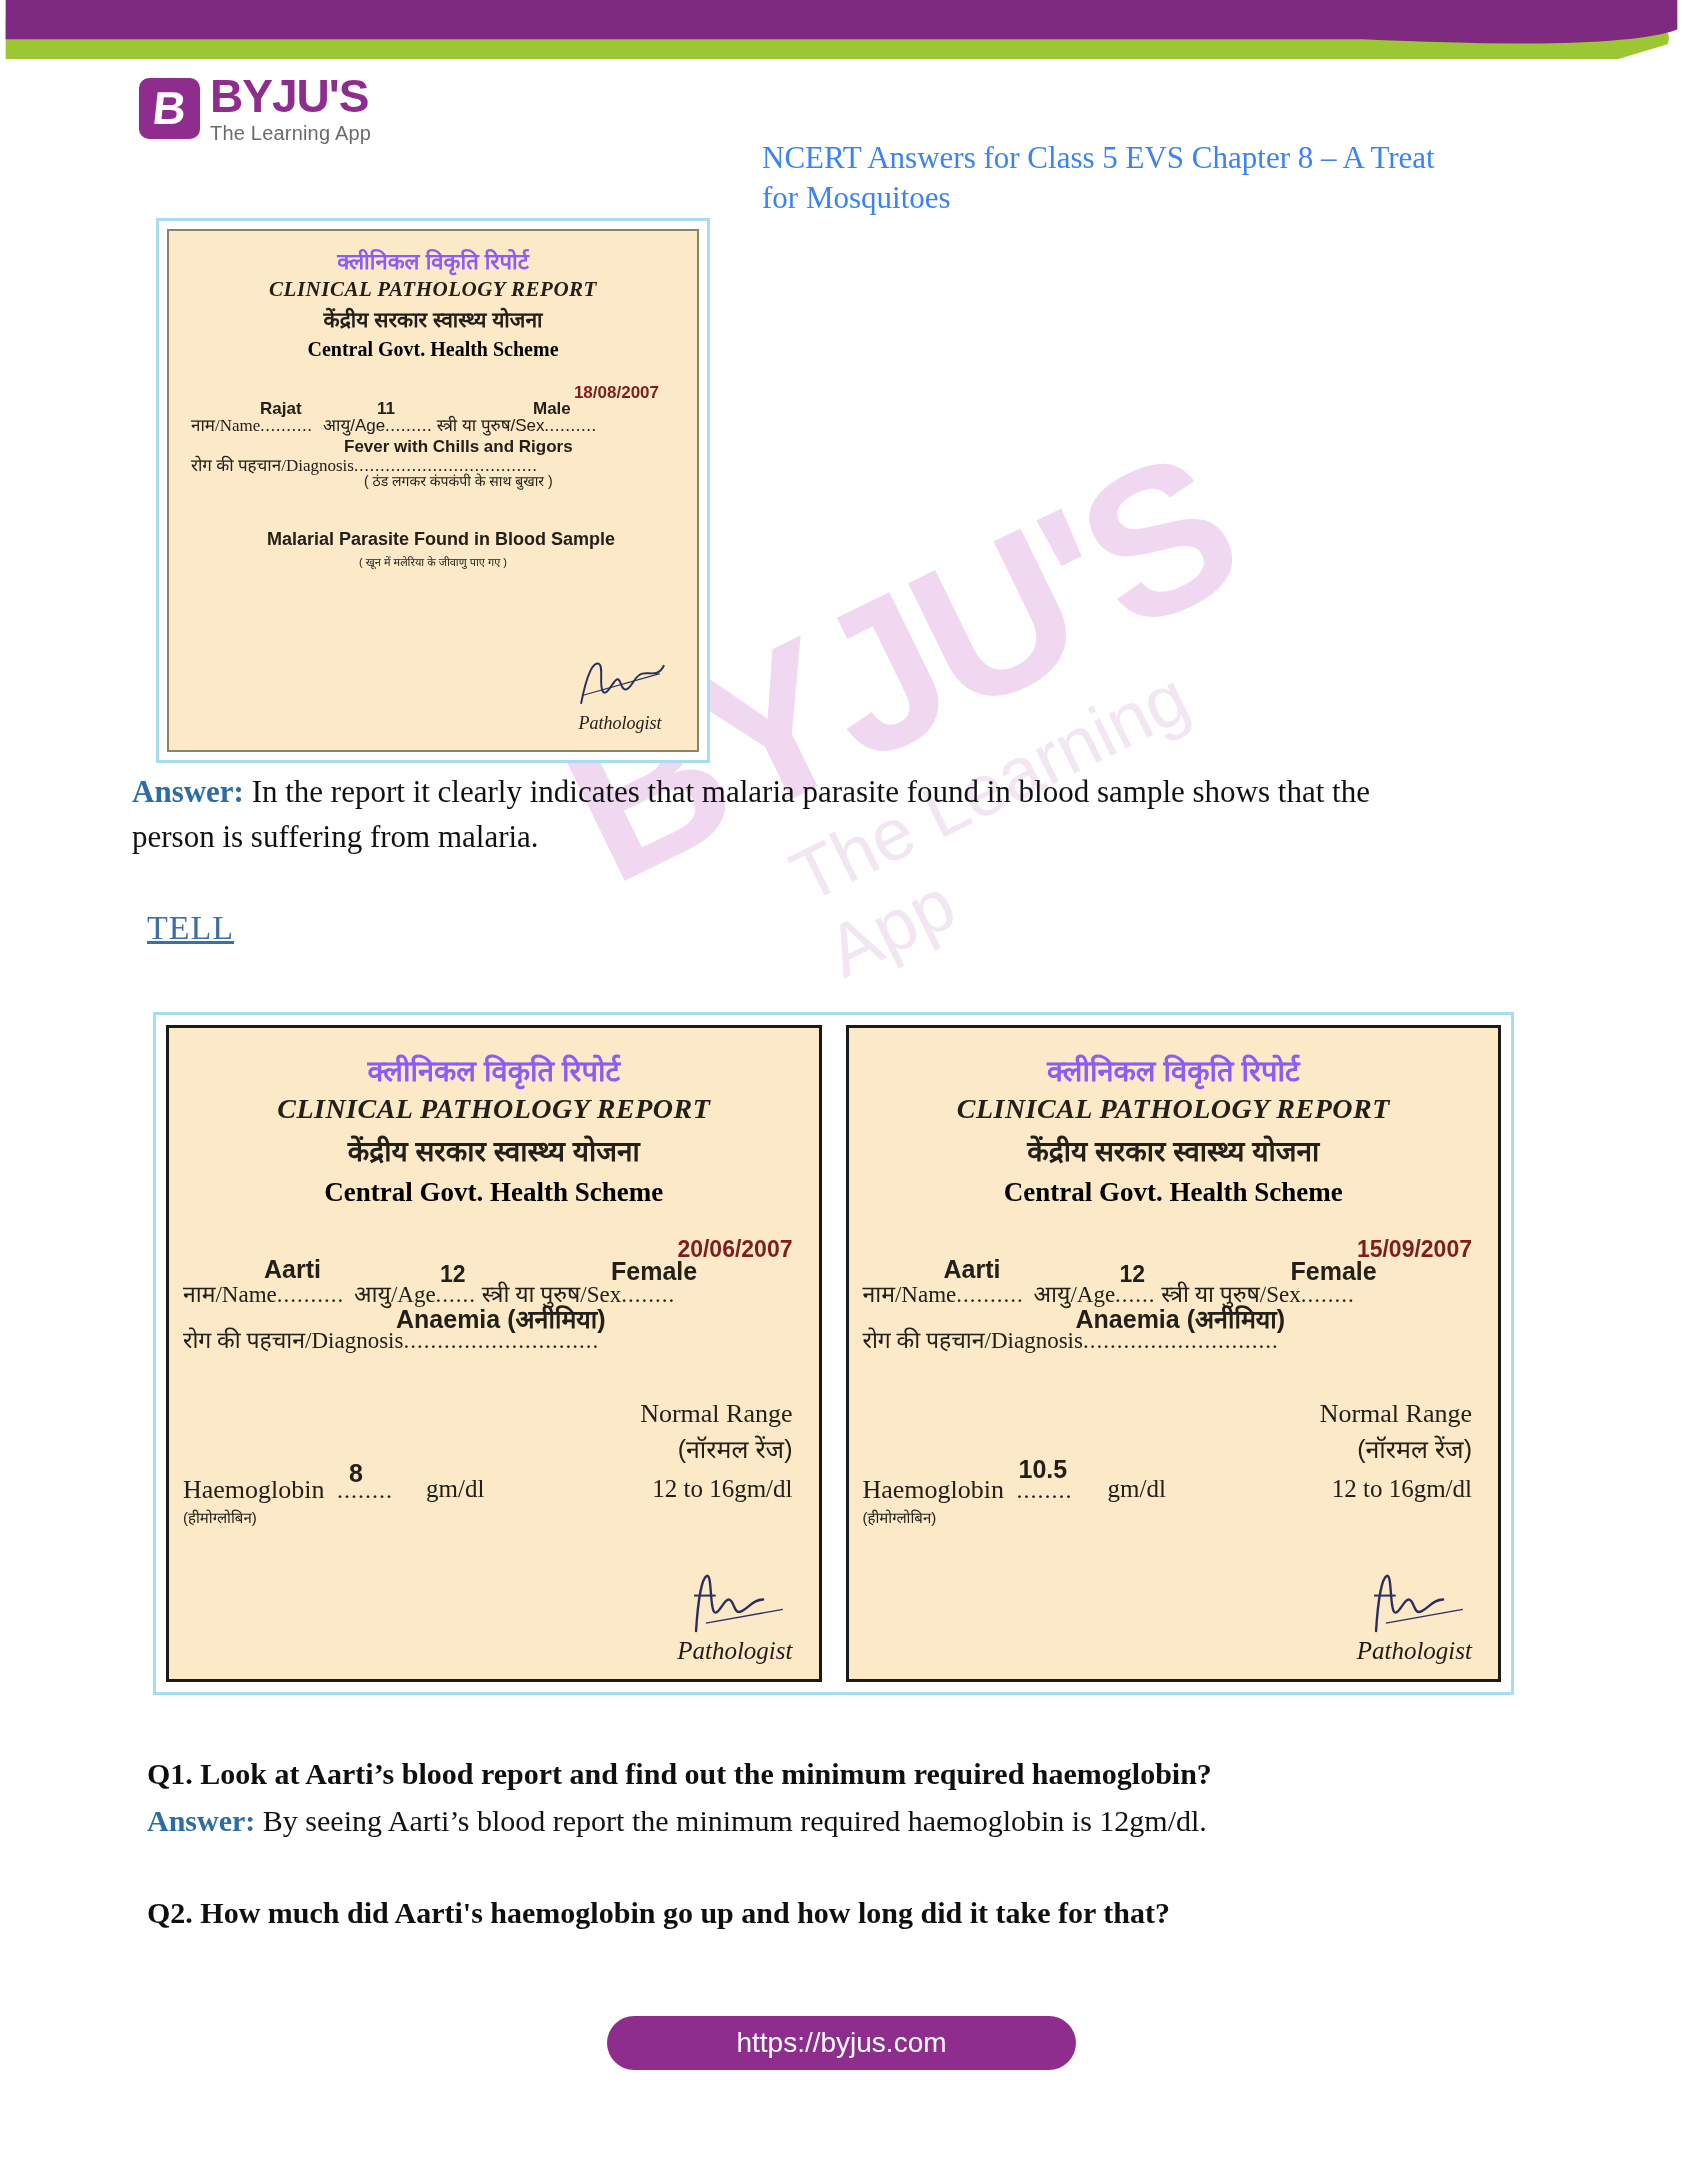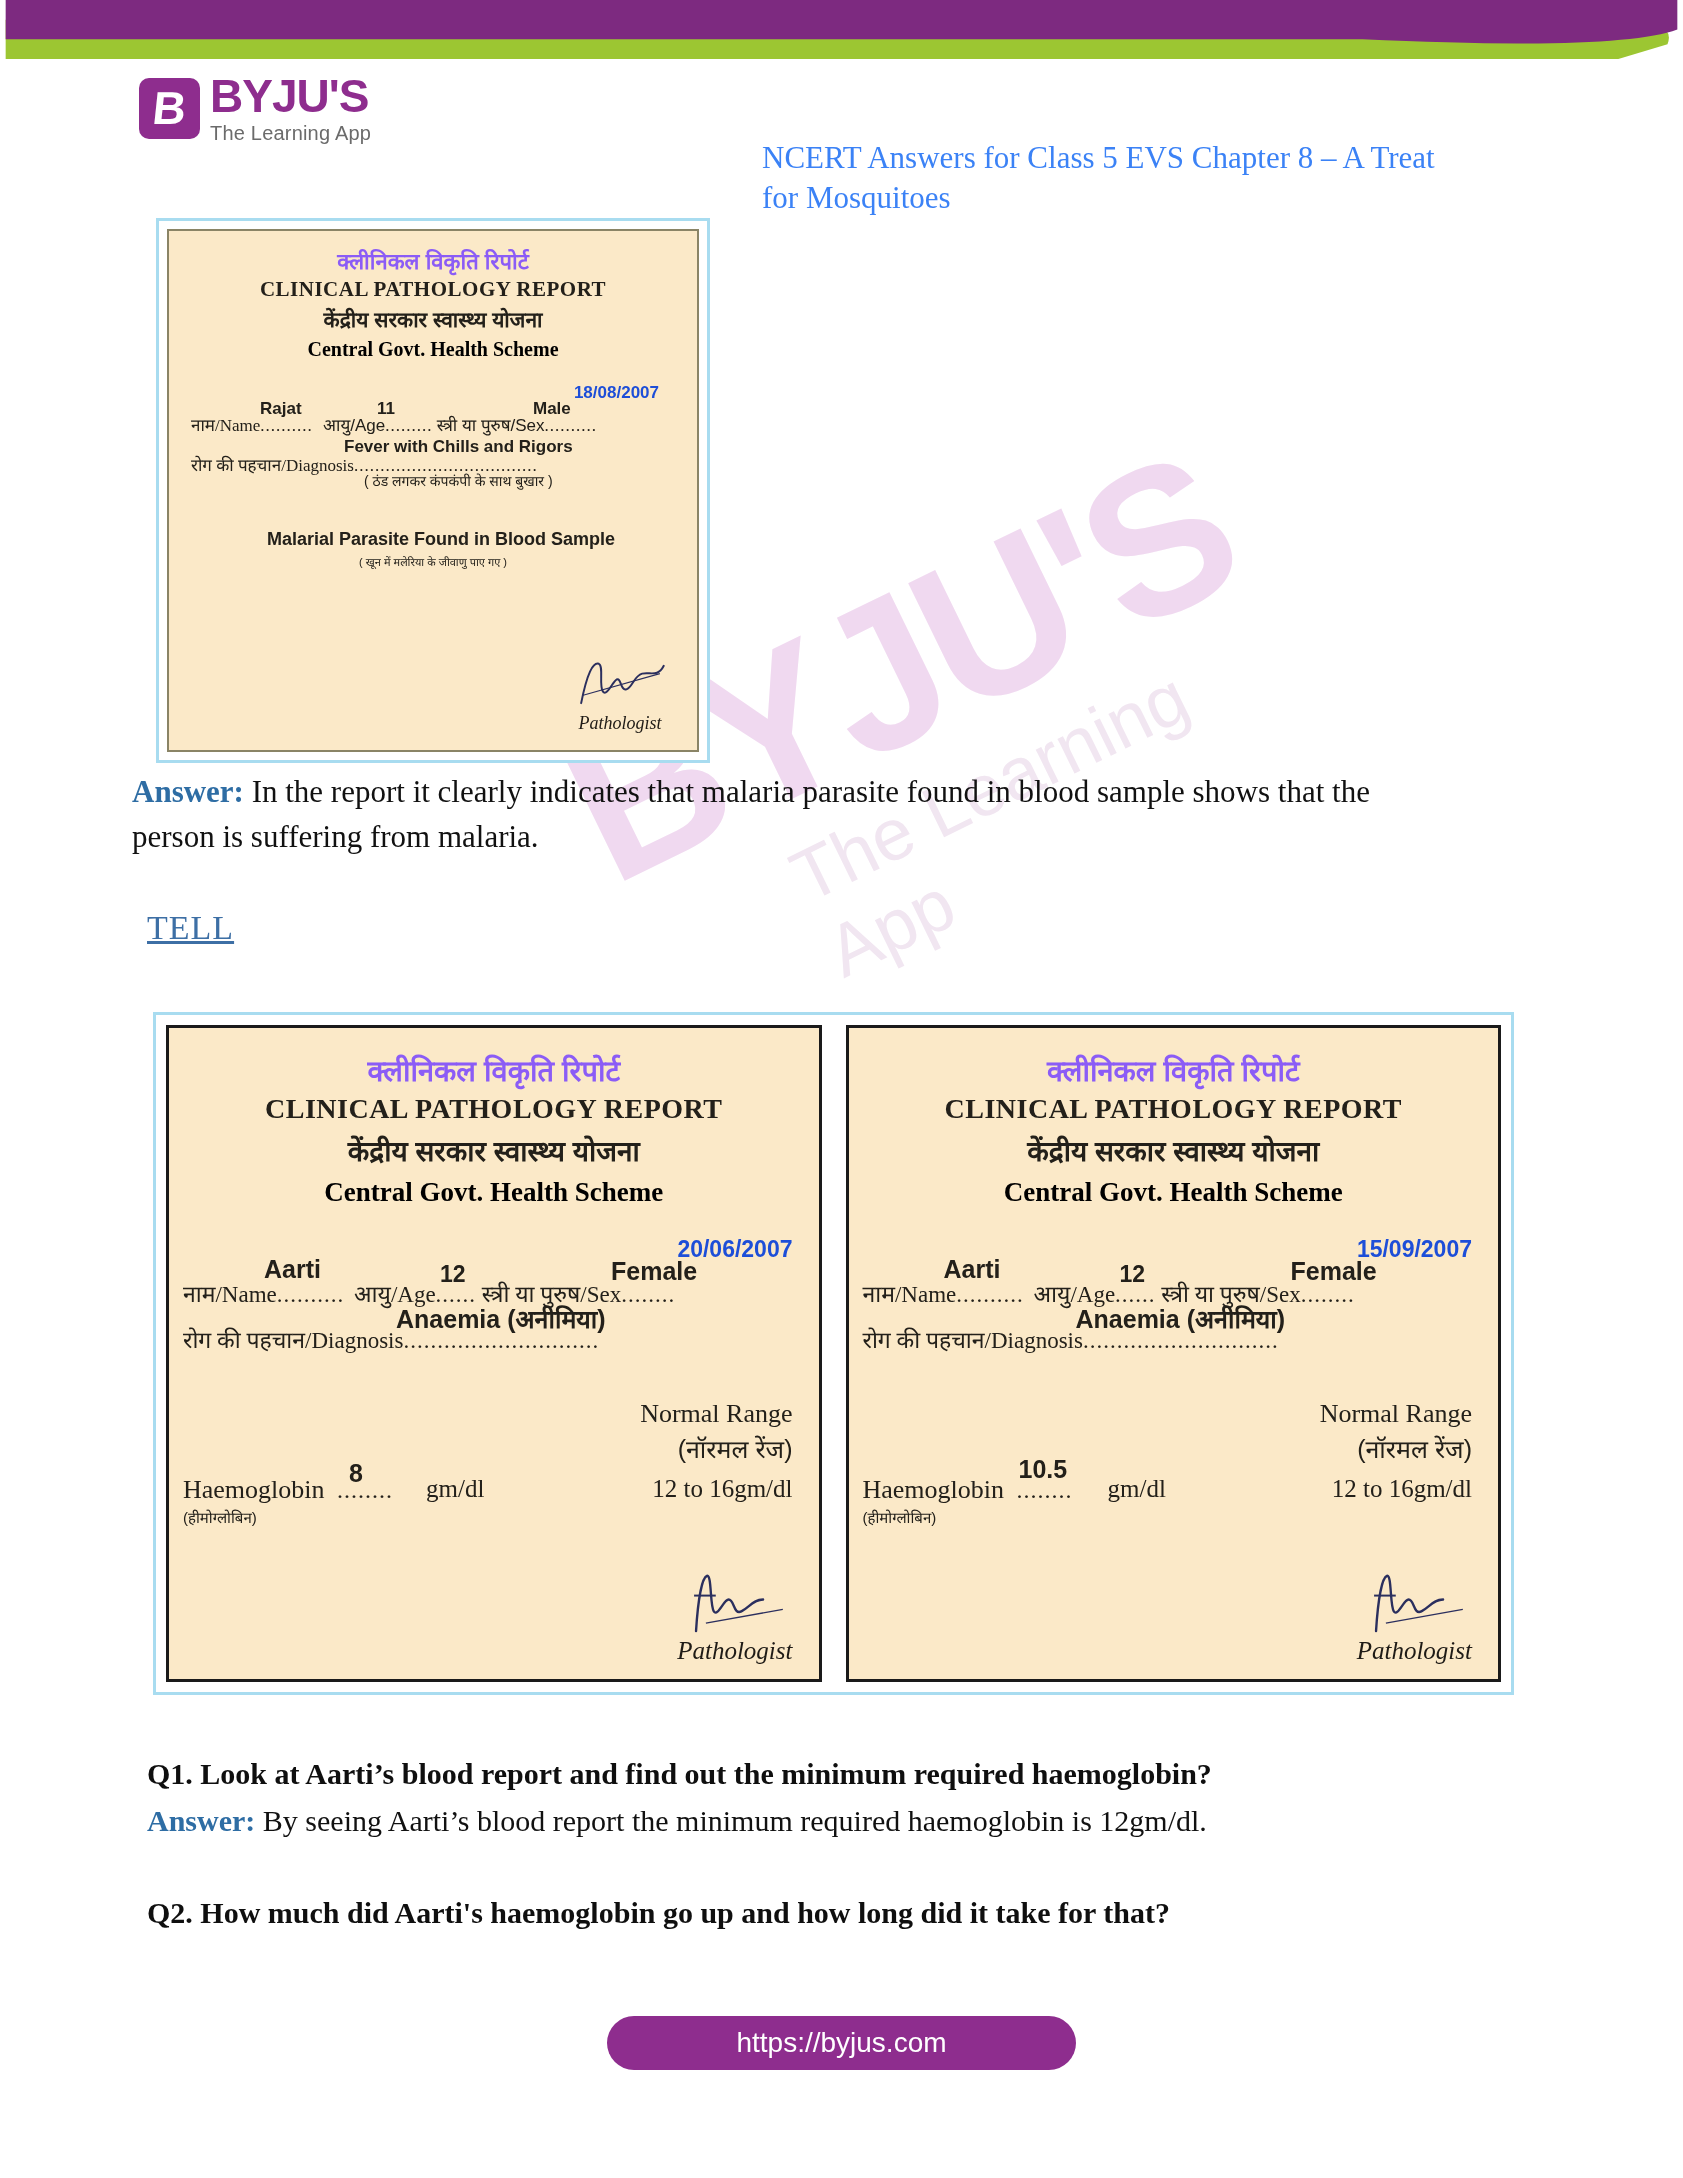--- a/index.html
+++ b/index.html
@@ -68,25 +68,25 @@
   .card {
     width:100%; height:100%;
     background:#fbe9c8;
     position:relative;
   }
   .card.tan-border { border:2px solid #8a8466; }
   .card.dark-border { border:3px solid #1a1a1a; }
 
   .cd-head { text-align:center; padding-top:14px; }
   .cd-hi1 { font-family:"Liberation Sans", sans-serif; font-weight:bold; color:#8b5cf6; }
-  .cd-en1 { font-family:"Liberation Serif", serif; font-weight:bold; color:#23201a; letter-spacing:0.5px; }
+  .cd-en1 { font-family:"Liberation Serif", serif; font-weight:bold; font-style:italic; color:#23201a; letter-spacing:0.5px; }
   .cd-hi2 { font-family:"Liberation Sans", sans-serif; font-weight:bold; color:#23201a; }
   .cd-en2 { font-family:"Liberation Serif", serif; font-weight:bold; color:#000000; }
 
-  .cd-date { text-align:right; font-family:"Liberation Sans", sans-serif; font-weight:bold; color:#1d4ed8; }
+  .cd-date { text-align:right; font-family:"Liberation Sans", sans-serif; font-weight:bold; color:#7f1d1d; }
 
   .fieldrow { position:relative; color:#23201a; }
   .lbl { font-family:"Liberation Serif", serif; }
   .lblh { font-family:"Liberation Sans", sans-serif; }
   .val { font-family:"Liberation Sans", sans-serif; font-weight:bold; position:absolute; }
   .dots { letter-spacing:1px; }
 
   .note-en { font-family:"Liberation Sans", sans-serif; font-weight:bold; text-align:center; color:#23201a; }
   .note-hi { font-family:"Liberation Sans", sans-serif; text-align:center; color:#23201a; }
 

